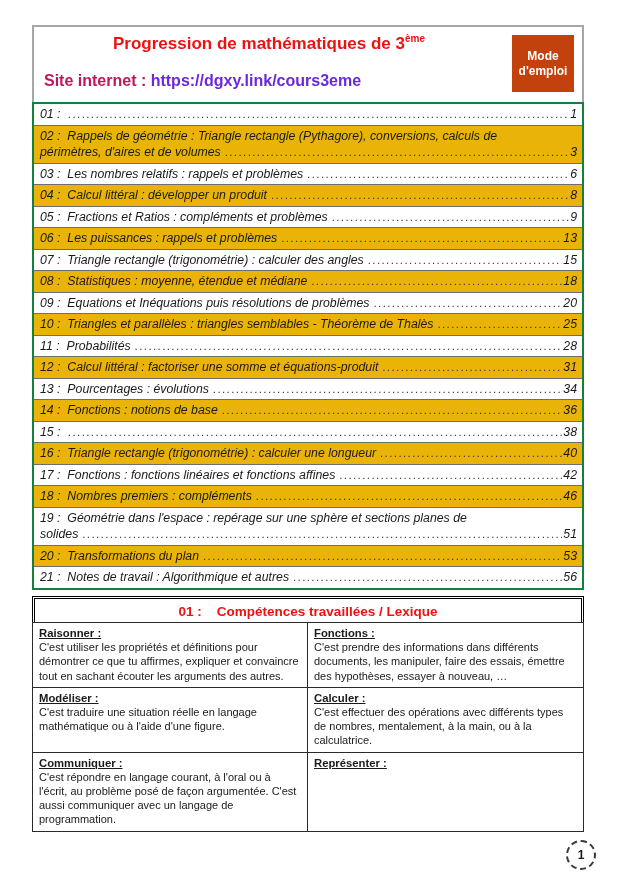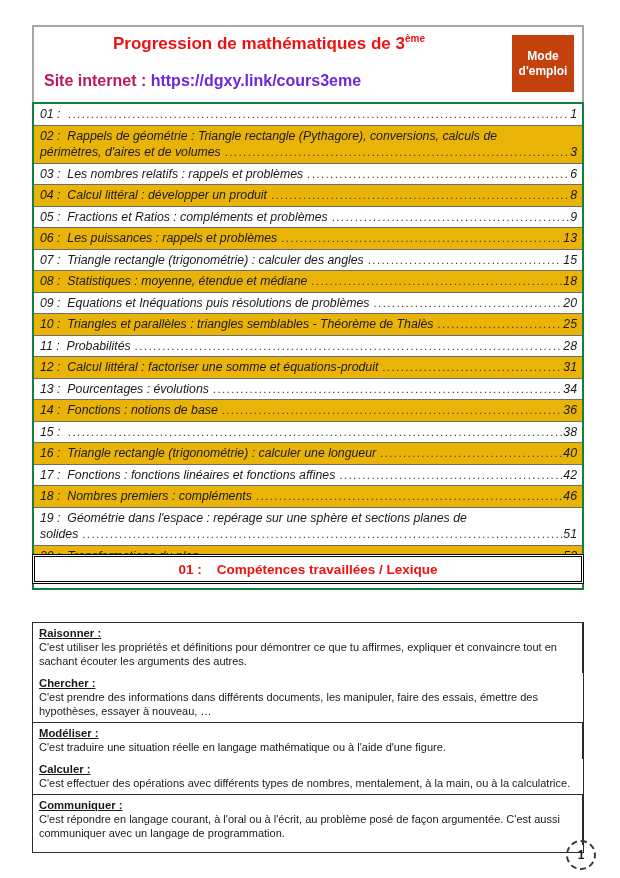--- a/index.html
+++ b/index.html
@@ -147,21 +147,21 @@
   .toc-row.twoline .toc-line2 {
     display: flex;
     align-items: center;
     width: 100%;
   }
 
   
   .section-title-box {
     position: absolute;
     left: 32px;
-    top: 554px;
+    top: 596px;
     width: 552px;
     height: 30px;
     border: 3px double #000000;
     background: #ffffff;
     box-sizing: border-box;
     display: flex;
     align-items: center;
     justify-content: center;
   }
   .section-title-text {
@@ -178,21 +178,20 @@
     top: 622px;
     width: 552px;
     border: 1px solid #2b2b2b;
     border-collapse: collapse;
     box-sizing: border-box;
     background: #ffffff;
   }
   .comp-row {
     display: flex;
     border-bottom: 1px solid #2b2b2b;
-    flex-direction: column;
   }
   .comp-row:last-child { border-bottom: none; }
   .comp-cell {
     flex: 1 1 50%;
     box-sizing: border-box;
     padding: 3px 6px 4px 6px;
     font-size: 11px;
     line-height: 14.2px;
     color: #1a1a1a;
   }
@@ -417,40 +416,41 @@
     <div class="section-title-text">01 :    Compétences travaillées / Lexique</div>
   </div>
 
   <div class="comp-table" id="comp-table">
       <div class="comp-row">
         <div class="comp-cell left">
           <span class="comp-cell-title">Raisonner :</span>
           <span class="comp-cell-body">C'est utiliser les propriétés et définitions pour démontrer ce que tu affirmes, expliquer et convaincre tout en sachant écouter les arguments des autres.</span>
         </div>
         <div class="comp-cell right">
-          <span class="comp-cell-title">Chercher :</span>
+          <span class="comp-cell-title">Fonctions :</span>
           <span class="comp-cell-body">C'est prendre des informations dans différents documents, les manipuler, faire des essais, émettre des hypothèses, essayer à nouveau, …</span>
         </div>
       </div>
       <div class="comp-row">
         <div class="comp-cell left">
           <span class="comp-cell-title">Modéliser :</span>
           <span class="comp-cell-body">C'est traduire une situation réelle en langage mathématique ou à l'aide d'une figure.</span>
         </div>
         <div class="comp-cell right">
           <span class="comp-cell-title">Calculer :</span>
           <span class="comp-cell-body">C'est effectuer des opérations avec différents types de nombres, mentalement, à la main, ou à la calculatrice.</span>
         </div>
       </div>
       <div class="comp-row">
         <div class="comp-cell left">
           <span class="comp-cell-title">Communiquer :</span>
           <span class="comp-cell-body">C'est répondre en langage courant, à l'oral ou à l'écrit, au problème posé de façon argumentée. C'est aussi communiquer avec un langage de programmation.</span>
         </div>
         <div class="comp-cell right">
+          <span class="comp-cell-title">Représenter :</span>
         </div>
       </div>
     </div>
 
   <div class="page-badge">
     <span>1</span>
   </div>
 
 </div>
 

